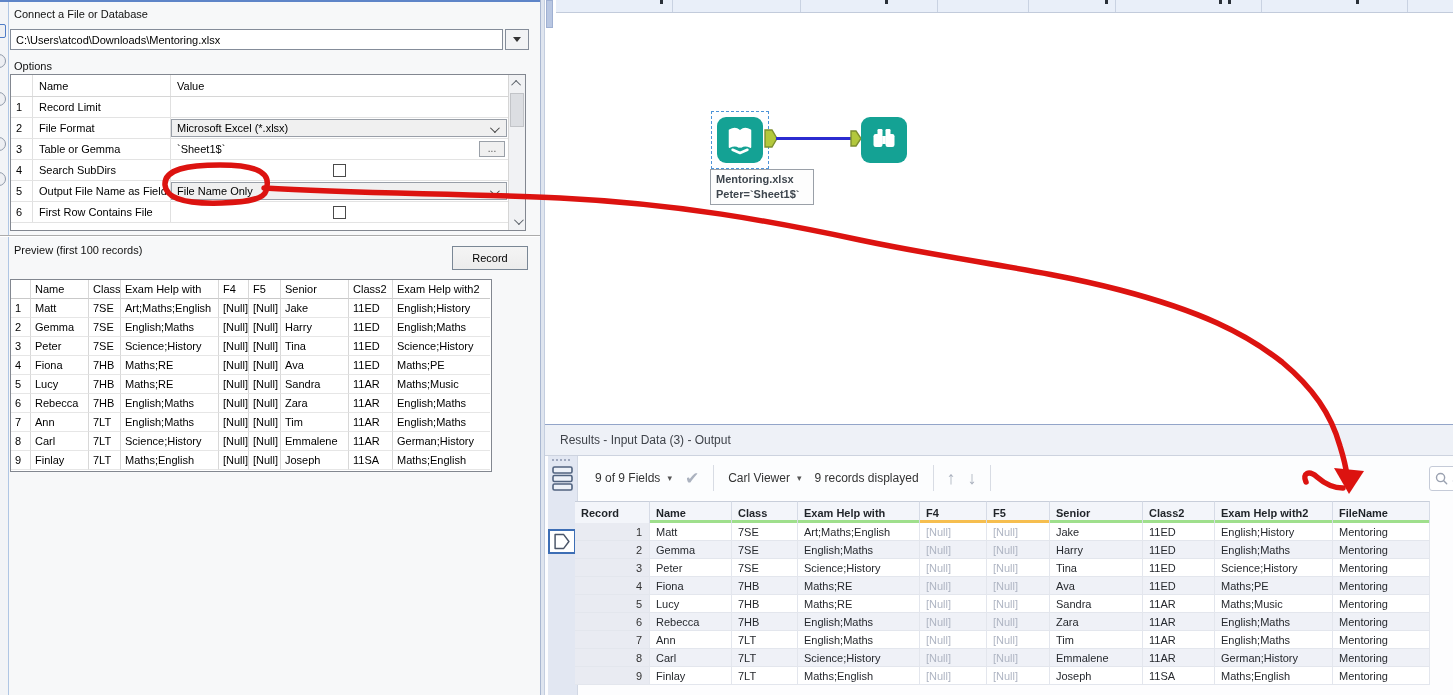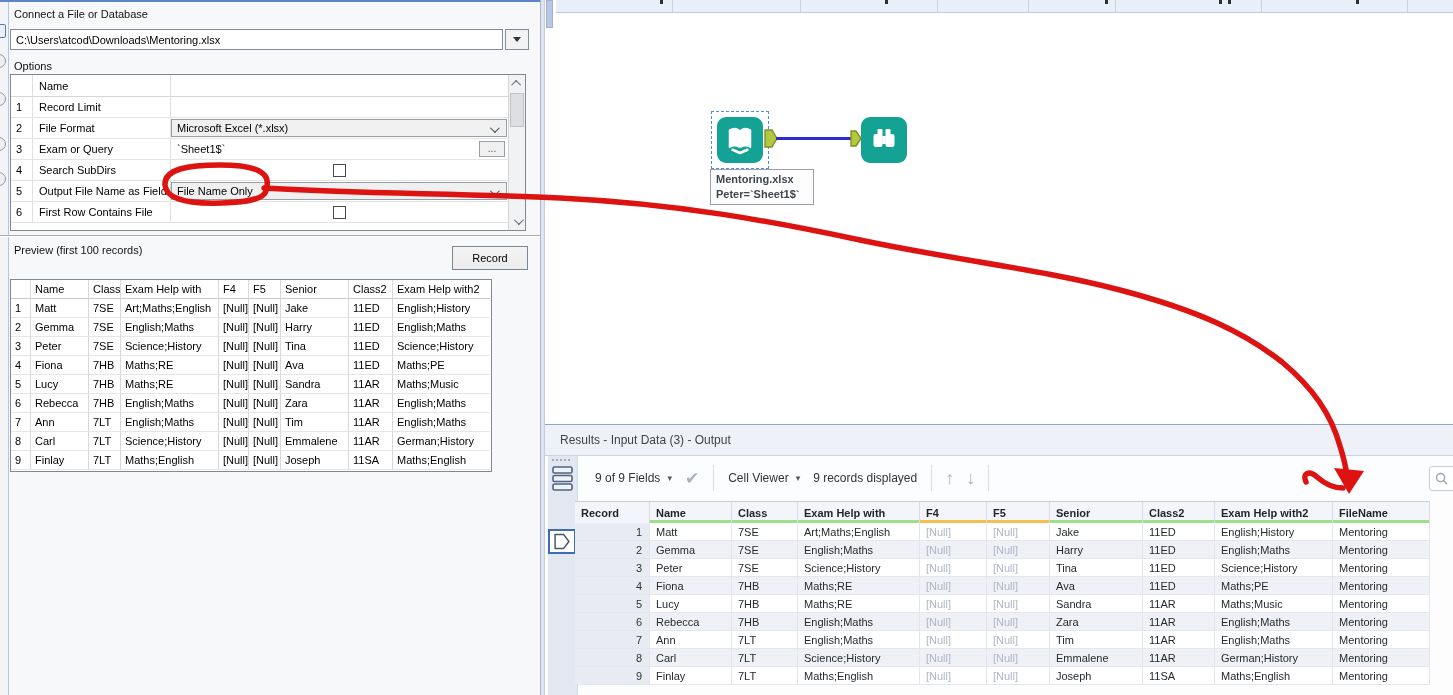--- a/index.html
+++ b/index.html
@@ -133,39 +133,42 @@
         <span class="tri-down"></span>
       </div>
 
     <div class="cfg-label" style="left:14px; top:58px;">Options</div>
 
     <div id="options-box">
       <div id="options-rows">
           <div class="orow head">
             <div class="onum"></div>
             <div class="oname">Name</div>
+            <div class="oval">
+              <span class="oval-text">Value</span>
+            </div>
           </div>
           <div class="orow">
             <div class="onum">1</div>
             <div class="oname">Record Limit</div>
             <div class="oval"></div>
           </div>
           <div class="orow">
             <div class="onum">2</div>
             <div class="oname">File Format</div>
             <div class="oval">
               <div class="combo">
                 <span>Microsoft Excel (*.xlsx)</span>
                 <span class="chev"></span>
               </div>
             </div>
           </div>
           <div class="orow">
             <div class="onum">3</div>
-            <div class="oname">Exam or Query</div>
+            <div class="oname">Table or Gemma</div>
             <div class="oval">
               <span class="oval-text">`Sheet1$`</span>
               <button class="dots-btn">...</button>
             </div>
           </div>
           <div class="orow">
             <div class="onum">4</div>
             <div class="oname">Search SubDirs</div>
             <div class="oval">
               <span class="cbx"></span>
@@ -395,21 +398,21 @@
           <polygon points="3,3 13,3 19,11 13,19 3,19" fill="#fff" stroke="#4A5568" stroke-width="1.7" stroke-linejoin="round"></polygon>
         </svg>
       </div>
     </div>
 
     <div id="res-toolbar">
       <span style="margin-left:17px;">9 of 9 Fields</span>
       <span class="caret" style="margin-left:7px;">▾</span>
       <span id="tb-check" style="margin-left:13px;">✔</span>
       <span class="tb-sep" style="margin-left:14px;"></span>
-      <span style="margin-left:14px;">Cell Viewer</span>
+      <span style="margin-left:14px;">Carl Viewer</span>
       <span class="caret" style="margin-left:7px;">▾</span>
       <span style="margin-left:13px;">9 records displayed</span>
       <span class="tb-sep" style="margin-left:14px;"></span>
       <span class="nav-arrow" style="margin-left:13px;">↑</span>
       <span class="nav-arrow" style="margin-left:12px;">↓</span>
       <span class="tb-sep" style="margin-left:13px;"></span>
       <div id="search-box">
         <svg width="13" height="13" viewBox="0 0 14 14">
           <circle cx="6" cy="6" r="4.4" fill="none" stroke="#9AA1B0" stroke-width="1.5"></circle>
           <line x1="9.4" y1="9.4" x2="12.6" y2="12.6" stroke="#9AA1B0" stroke-width="1.5" stroke-linecap="round"></line>

